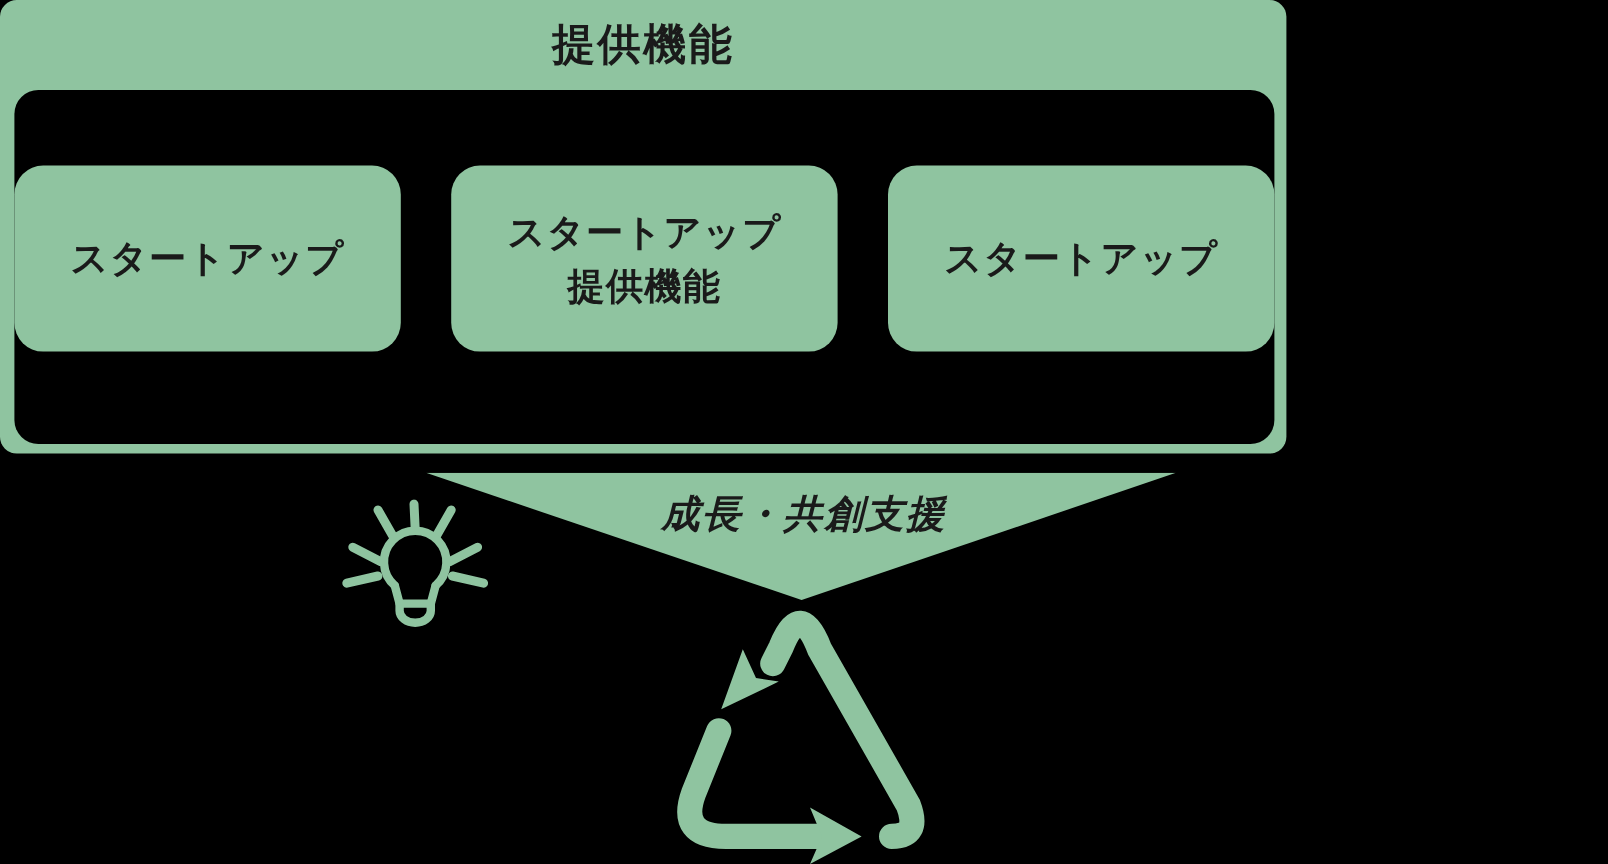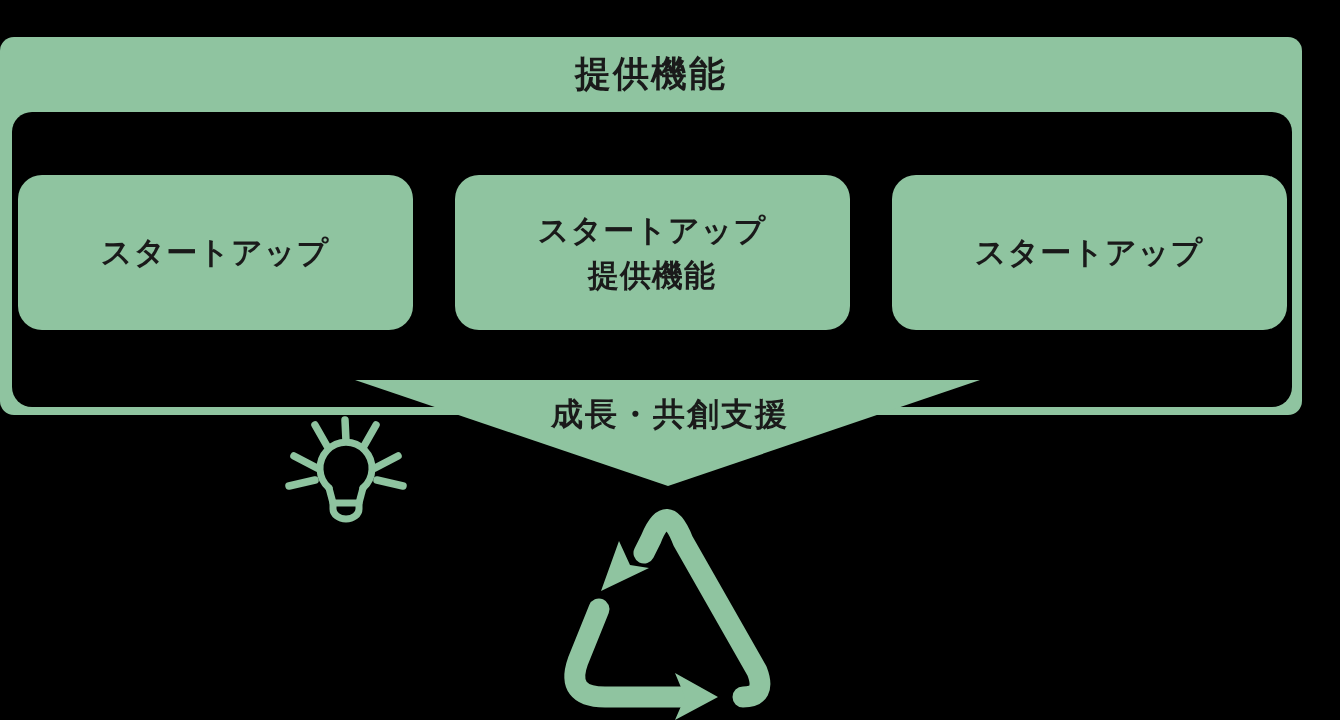--- a/index.html
+++ b/index.html
@@ -12,24 +12,23 @@
   body{
     background:var(--bg);
     font-family:"Liberation Sans","DejaVu Sans",sans-serif;
     font-weight:700;
     color:var(--text);
   }
   .canvas{position:relative;width:1340px;height:720px;background:var(--bg);}
 
   
   .frame{
-    position:absolute;left:0;top:0;width:1302px;height:378px;
+    position:absolute;left:0;top:0;width:1072px;height:378px;
     background:var(--green);
     border-radius:14px;
-    margin-top:37px;
   }
   .panel-title{
     position:absolute;left:0;top:0;width:100%;height:75px;
     display:flex;align-items:center;justify-content:center;
     font-size:36px;letter-spacing:2px;
   }
   .inner{
     position:absolute;left:12px;right:10px;top:75px;bottom:8px;
     background:var(--bg);
     border-radius:20px;
@@ -40,21 +39,21 @@
     width:395px;height:155px;
     background:var(--green);
     border-radius:24px;
     display:flex;flex-direction:column;align-items:center;justify-content:center;
     font-size:31px;line-height:45px;letter-spacing:1px;
     text-align:center;
   }
 
   
   .funnel-zone{
-    position:absolute;left:0;top:380px;width:1191px;height:110px;
+    position:absolute;left:0;top:394px;width:1191px;height:110px;font-style:italic;
   }
   .funnel-zone svg{position:absolute;left:0;top:0;display:block;}
   .funnel-label{
     position:absolute;left:0;top:13px;width:1340px;
     text-align:center;font-size:32px;letter-spacing:2px;
   }
   .funnel-shape{fill:var(--green);}
 
   
   .icon-stroke{stroke:var(--green);fill:none;}

